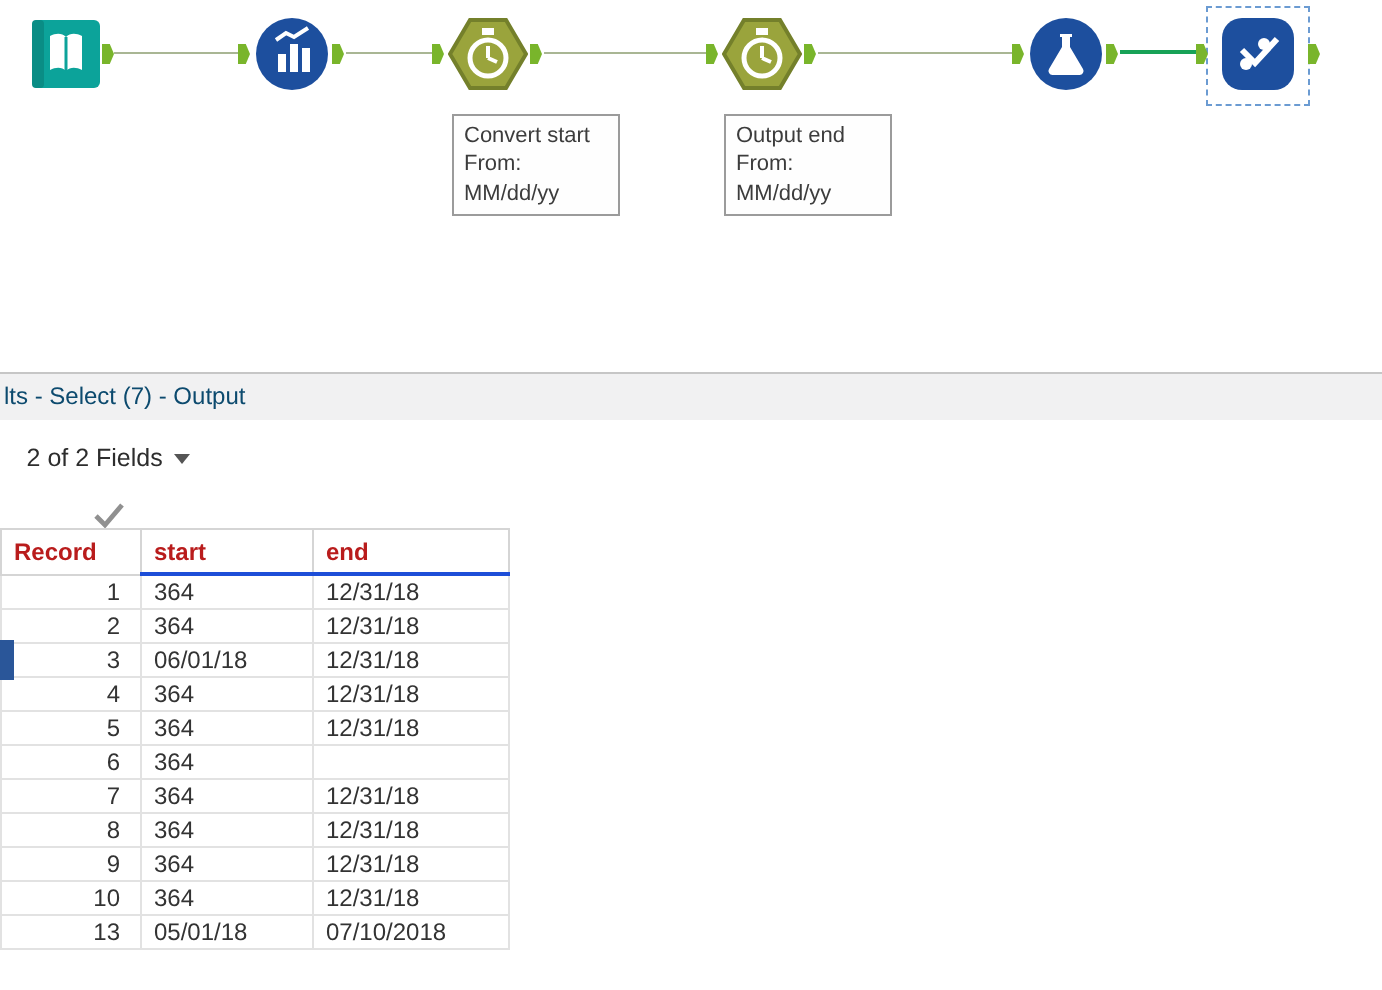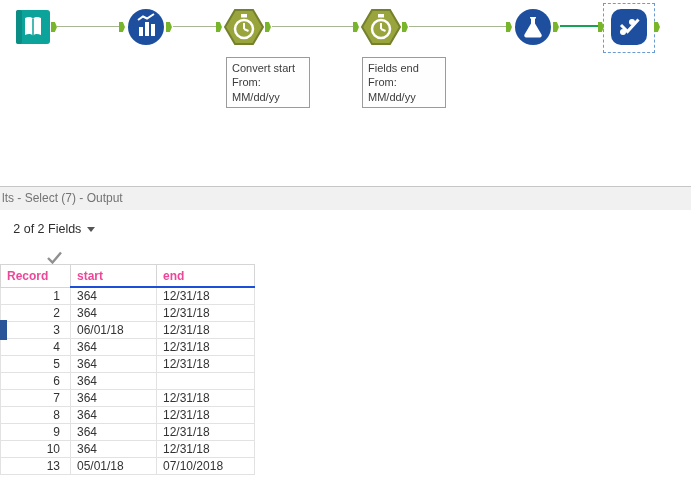--- a/index.html
+++ b/index.html
@@ -11,31 +11,31 @@
           clip-path:polygon(0 0,65% 0,100% 50%,65% 100%,0 100%);}
   .wire{position:absolute;height:0;border-top:1px solid #a9b694;}
   .wire.active{border-top:2px solid #17a257;}
   .annotation{position:absolute;background:#fefefe;border:1px solid #9b9b9b;
               font-size:11px;line-height:1.3;color:#3c3c3c;padding:3px 5px;
               white-space:pre-line;}
   .selection-box{position:absolute;border:1px dashed #6b9bd2;}
   
   .results-header{position:absolute;top:186px;left:0;right:0;height:23px;
                   background:#f1f1f2;border-top:1px solid #c6c6c6;
-                  font-size:12px;line-height:23px;color:#737373;padding-left:2px;}
+                  font-size:12px;line-height:23px;color:#0c4a6e;padding-left:2px;}
   .results-toolbar{position:absolute;top:222px;left:8px;height:34px;display:flex;
                    align-items:center;gap:14px;font-size:12.5px;color:#2d2d2d;flex-direction:column;}
   .dropdown{display:flex;align-items:center;gap:6px;cursor:default;}
   .caret{width:0;height:0;border-left:4px solid transparent;border-right:4px solid transparent;
          border-top:5px solid #555;}
   .vsep{width:1px;height:26px;background:#d0d0d0;}
   
   .grid{position:absolute;top:264px;left:0;border-collapse:collapse;table-layout:fixed;
         width:254px;background:#fff;font-size:12px;}
-  .grid th{font-weight:700;color:#ec4899;text-align:left;padding:3px 6px;height:15px;
+  .grid th{font-weight:700;color:#b91c1c;text-align:left;padding:3px 6px;height:15px;
            border:1px solid #d5d5d5;background:#fff;}
   .grid th.green-u{border-bottom:2px solid #1d4ed8;}
   .grid td{height:14px;padding:1px 6px;border:1px solid #e2e2e2;color:#333;}
   .grid td.rec{text-align:right;padding-right:10px;}
   .col-record{width:70px;} .col-start{width:86px;} .col-end{width:98px;}
   .left-strip{position:absolute;left:0;top:320px;width:7px;height:20px;background:#2a5699;}
 </style>
 </head>
 <body>
 
@@ -94,21 +94,21 @@
     <span>
       <svg width="40" height="36" viewBox="0 0 40 36">
         <polygon points="11,1 29,1 39,18 29,35 11,35 1,18" fill="#9aa43c" stroke="#74802b" stroke-width="2"></polygon>
         <circle cx="20" cy="20" r="9" fill="none" stroke="#fff" stroke-width="2.5"></circle>
         <path d="M20 20 L20 14 M20 20 L24.5 22" stroke="#fff" stroke-width="2"></path>
         <rect x="17" y="5" width="6" height="3.5" fill="#fff"></rect>
       </svg>
     </span>
   </div>
   <div class="anchor" style="left:402px;top:22px;"></div>
-  <div class="annotation" style="left:362px;top:57px;width:72px;">Fields end
+  <div class="annotation" style="left:362px;top:57px;width:72px;">Output end
 From:
 MM/dd/yy</div>
 
   <div class="anchor" style="left:506px;top:22px;"></div>
   <div class="tool" style="left:514px;top:8px;">
     <span>
       <svg width="38" height="38" viewBox="0 0 38 38">
         <circle cx="19" cy="19" r="18" fill="#1d4f9e"></circle>
         <path d="M16 9 h6 v1.5 h-1 v5 l6.5 11 a2 2 0 0 1 -1.8 3 h-13.4 a2 2 0 0 1 -1.8 -3 l6.5 -11 v-5 h-1 z" fill="#fff"></path>
       </svg>

